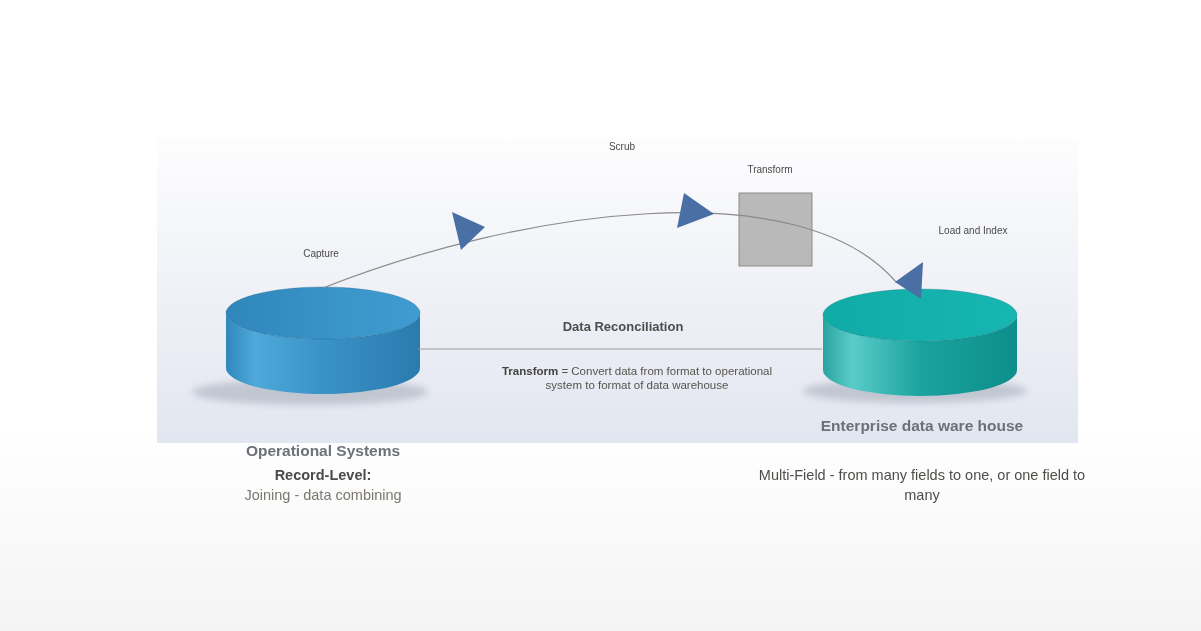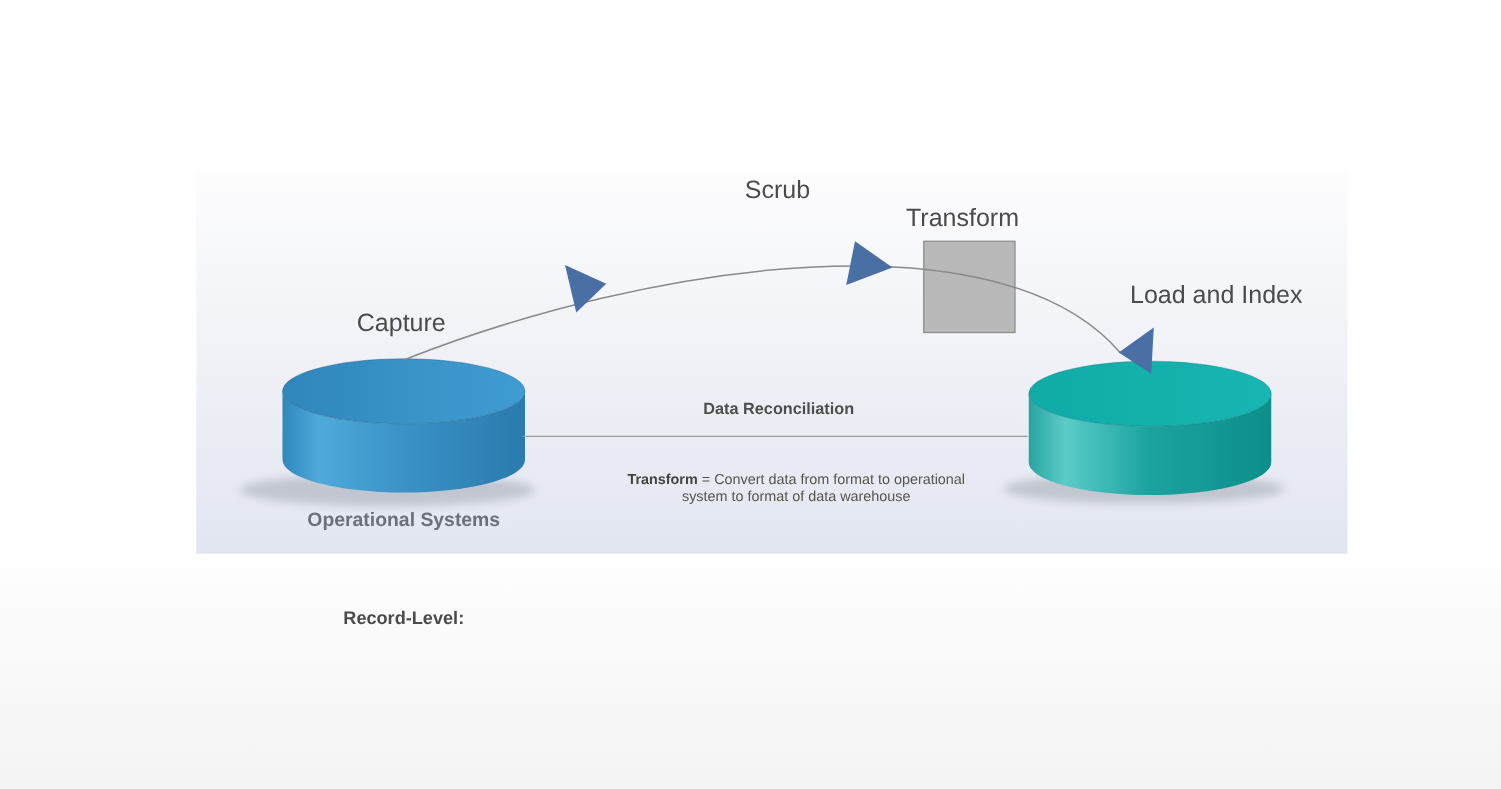--- a/index.html
+++ b/index.html
@@ -7,37 +7,37 @@
     position:relative;width:1201px;height:631px;overflow:hidden;
     font-family:"Liberation Sans", sans-serif;
     background:linear-gradient(180deg,#ffffff 0%,#ffffff 68%,#f8f8f8 88%,#f4f4f5 100%);
   }
   .panel{
     position:absolute;left:157px;top:138px;width:921px;height:305px;
     background:linear-gradient(180deg,#fdfdfe 0%,#eef0f6 55%,#e2e6f0 100%);
   }
   .gfx{position:absolute;left:0;top:0;}
   .lbl{position:absolute;transform:translateX(-50%);white-space:nowrap;
-       font-size:20px;color:#4b4b4b;}
+       font-size:10px;color:#4b4b4b;}
   .lbl-capture{left:321px;top:248px;}
   .lbl-scrub{left:622px;top:141px;}
   .lbl-transform{left:770px;top:164px;}
   .lbl-load{left:973px;top:225px;}
   .recon-title{position:absolute;left:623px;top:319px;transform:translateX(-50%);
        font-size:13px;font-weight:bold;color:#4d4d4d;white-space:nowrap;}
-  .recon-note{position:absolute;left:637px;top:377px;transform:translateX(-50%);
+  .recon-note{position:absolute;left:637px;top:364px;transform:translateX(-50%);
        width:290px;text-align:center;font-size:11.5px;line-height:14px;color:#57544e;}
   .recon-note b{color:#454340;}
   .cyl-label{position:absolute;transform:translateX(-50%);white-space:nowrap;
        font-size:15.5px;font-weight:bold;color:#6c7178;}
-  .cyl-label.left{left:323px;top:408px;}
+  .cyl-label.left{left:323px;top:442px;}
   .cyl-label.right{left:922px;top:417px;}
   .notes{position:absolute;text-align:center;font-size:14.5px;line-height:19.5px;}
   .notes .heading{font-weight:bold;color:#4a4a4a;}
-  .notes-record{left:173px;top:466px;width:300px;color:#7c7870;margin-top:20px;}
+  .notes-record{left:173px;top:466px;width:300px;color:#7c7870;}
   .notes-field{left:752px;top:466px;width:340px;color:#504e4a;}
 </style>
 </head>
 <body>
 
 <div class="canvas">
 
   <div class="panel"></div>
 
   <svg class="gfx" width="1201" height="631" viewBox="0 0 1201 631">
@@ -97,21 +97,24 @@
   <div class="lbl lbl-transform">Transform</div>
   <div class="lbl lbl-load">Load and Index</div>
 
   <div class="recon-title">Data Reconciliation</div>
   <div class="recon-note">
     <b>Transform</b>
     <span>= Convert data from format to operational system to format of data warehouse</span>
   </div>
 
   <div class="cyl-label left">Operational Systems</div>
+  <div class="cyl-label right">Enterprise data ware house</div>
 
   <div class="notes notes-record">
     <div class="heading">Record-Level:</div>
+    <div>Joining - data combining</div>
   </div>
 
   <div class="notes notes-field">
+    <div>Multi-Field - from many fields to one, or one field to many</div>
   </div>
 
 </div>
 
 </body></html>

